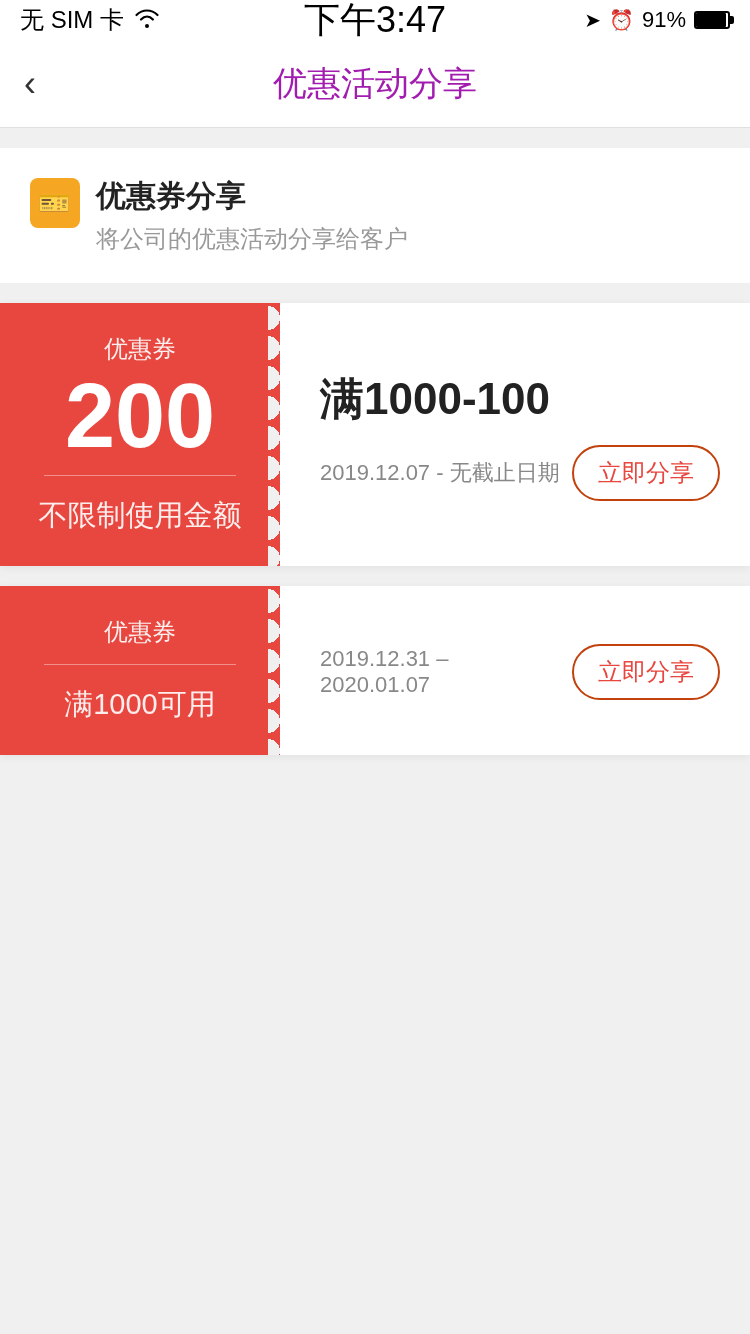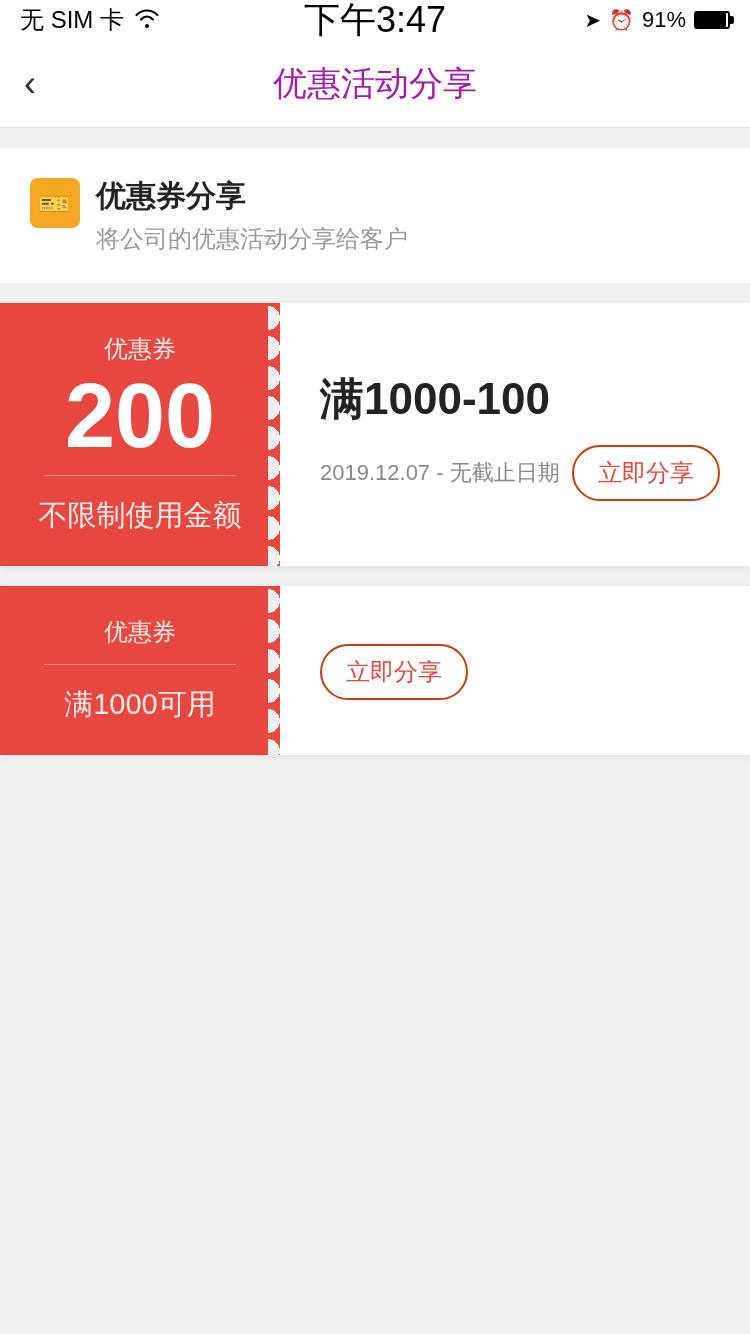--- a/index.html
+++ b/index.html
@@ -312,20 +312,21 @@
     </div>
 
     <div class="coupon-card">
       <div class="coupon-left">
         <div class="coupon-type-label">优惠券</div>
         <div class="coupon-divider"></div>
         <div class="coupon-condition">满1000可用</div>
       </div>
       <div class="coupon-right">
         <div class="coupon-meta">
+          <div class="coupon-date">2019.12.31 – 2020.01.07</div>
           <button class="coupon-share-btn">立即分享</button>
         </div>
       </div>
     </div>
 
   </div>
 
   <div class="empty-area"></div>
 
 </div>

